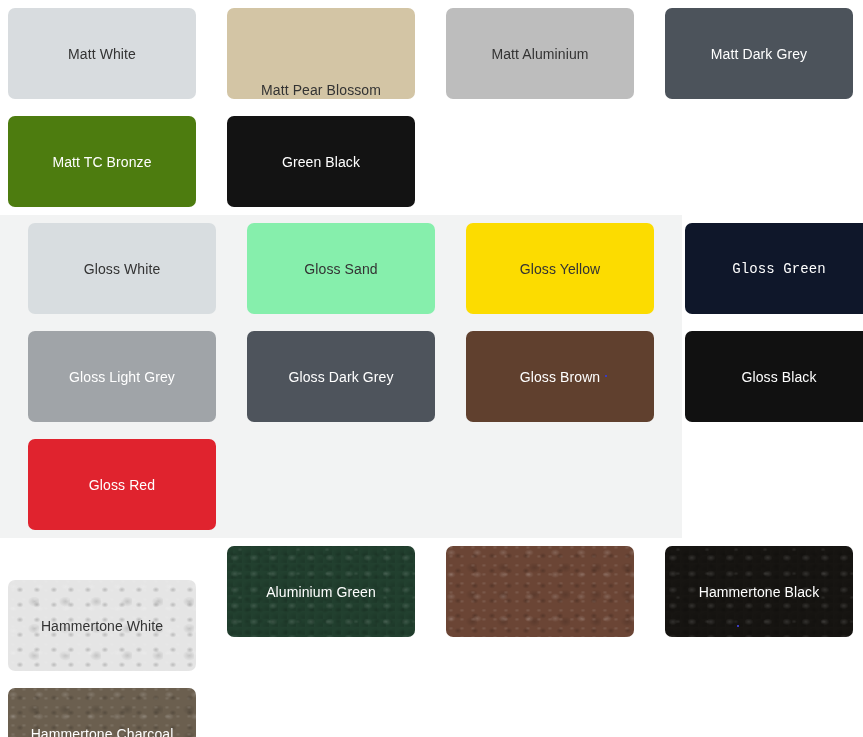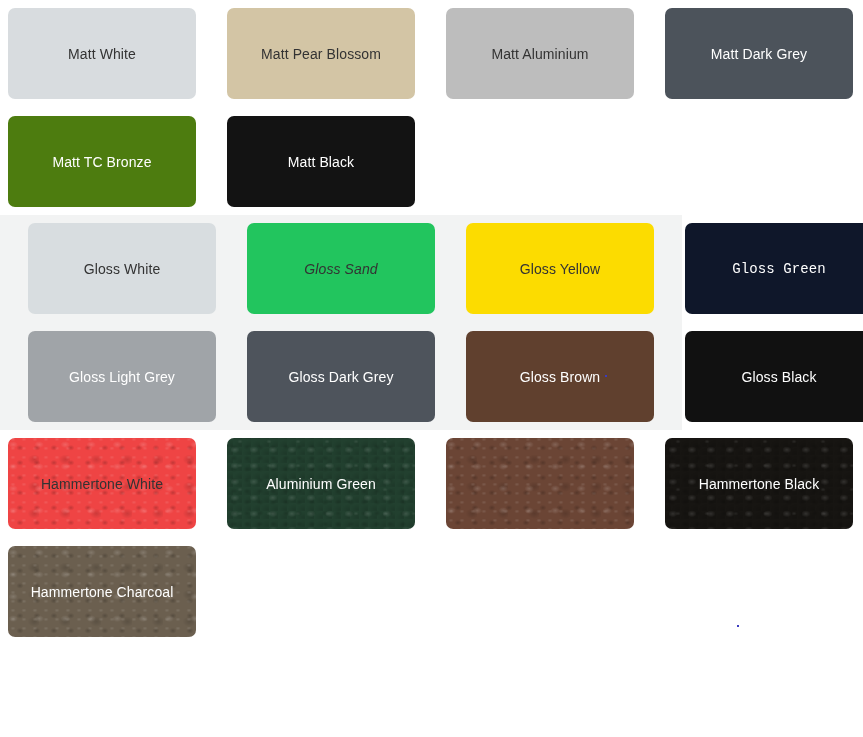--- a/index.html
+++ b/index.html
@@ -105,68 +105,71 @@
 </head>
 <body>
 
 <div class="swatch-page">
 
 <div class="swatch-group band-plain">
       <div class="swatch-grid">
         <div class="swatch dark-text" style="background: rgb(216, 220, 223);">
           <span class="swatch-label">Matt White</span>
         </div>
-        <div class="swatch dark-text" style="background: rgb(211, 197, 165);">
+        <div class="swatch dark-text" style="background: rgb(211, 197, 165); align-items: flex-end;">
           <span class="swatch-label">Matt Pear Blossom</span>
         </div>
         <div class="swatch dark-text" style="background: rgb(189, 189, 189);">
           <span class="swatch-label">Matt Aluminium</span>
         </div>
         <div class="swatch light-text" style="background: rgb(76, 83, 91);">
           <span class="swatch-label">Matt Dark Grey</span>
         </div>
         <div class="swatch light-text" style="background: #4d7c0f;">
           <span class="swatch-label">Matt TC Bronze</span>
         </div>
         <div class="swatch light-text" style="background: rgb(19, 19, 19);">
-          <span class="swatch-label">Matt Black</span>
+          <span class="swatch-label">Green Black</span>
         </div>
       </div>
     </div>
     <div class="swatch-group band-tinted">
       <div class="swatch-grid">
         <div class="swatch dark-text" style="background: rgb(216, 221, 224);">
           <span class="swatch-label">Gloss White</span>
         </div>
-        <div class="swatch dark-text" style="background: #22c55e; font-style: italic;">
+        <div class="swatch dark-text" style="background: #86efac;">
           <span class="swatch-label">Gloss Sand</span>
         </div>
         <div class="swatch dark-text" style="background: rgb(252, 220, 0);">
           <span class="swatch-label">Gloss Yellow</span>
         </div>
         <div class="swatch light-text" style="background: #0f172a; font-family: Liberation Mono, monospace;">
           <span class="swatch-label">Gloss Green</span>
         </div>
         <div class="swatch light-text" style="background: rgb(160, 164, 168);">
           <span class="swatch-label">Gloss Light Grey</span>
         </div>
         <div class="swatch light-text" style="background: rgb(78, 84, 92);">
           <span class="swatch-label">Gloss Dark Grey</span>
         </div>
         <div class="swatch light-text" style="background: rgb(96, 64, 46);">
           <span class="swatch-label">Gloss Brown</span>
         </div>
         <div class="swatch light-text" style="background: rgb(17, 17, 17);">
           <span class="swatch-label">Gloss Black</span>
         </div>
+        <div class="swatch light-text" style="background: rgb(224, 35, 46);">
+          <span class="swatch-label">Gloss Red</span>
+        </div>
       </div>
     </div>
     <div class="swatch-group band-plain">
       <div class="swatch-grid">
-        <div class="swatch dark-text" style="background: #ef4444;">
+        <div class="swatch dark-text" style="background: #e5e5e5; margin-top: 34px;">
           <span class="texture-overlay"></span>
           <span class="swatch-label">Hammertone White</span>
         </div>
         <div class="swatch light-text" style="background: rgb(34, 64, 47);">
           <span class="texture-overlay tex-b"></span>
           <span class="swatch-label">Aluminium Green</span>
         </div>
         <div class="swatch light-text" style="background: rgb(107, 69, 53);">
           <span class="texture-overlay"></span>
         </div>

